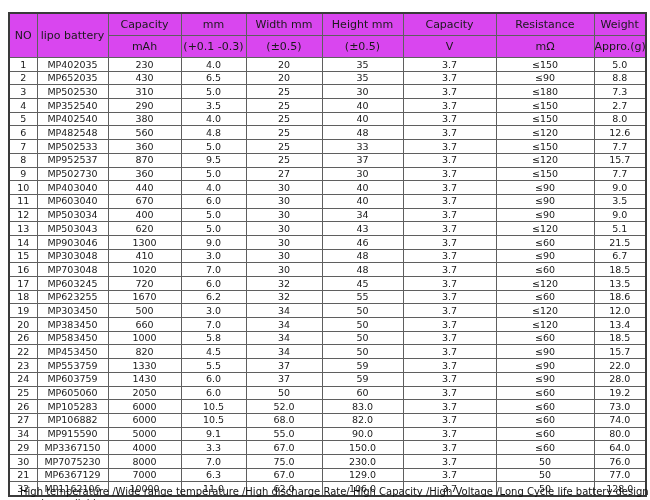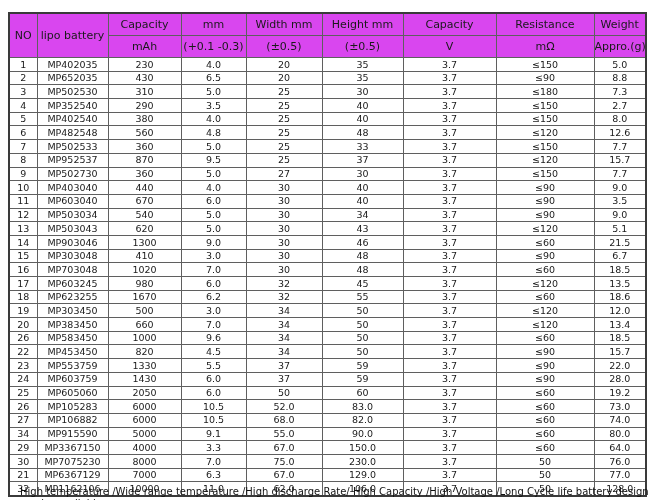--- a/index.html
+++ b/index.html
@@ -216,21 +216,21 @@
           <td>6.0</td>
           <td>30</td>
           <td>40</td>
           <td>3.7</td>
           <td>≤90</td>
           <td>3.5</td>
         </tr>
         <tr>
           <td>12</td>
           <td>MP503034</td>
-          <td>540</td>
+          <td>400</td>
           <td>5.0</td>
           <td>30</td>
           <td>34</td>
           <td>3.7</td>
           <td>≤90</td>
           <td>9.0</td>
         </tr>
         <tr>
           <td>13</td>
           <td>MP503043</td>
@@ -271,21 +271,21 @@
           <td>7.0</td>
           <td>30</td>
           <td>48</td>
           <td>3.7</td>
           <td>≤60</td>
           <td>18.5</td>
         </tr>
         <tr>
           <td>17</td>
           <td>MP603245</td>
-          <td>980</td>
+          <td>720</td>
           <td>6.0</td>
           <td>32</td>
           <td>45</td>
           <td>3.7</td>
           <td>≤120</td>
           <td>13.5</td>
         </tr>
         <tr>
           <td>18</td>
           <td>MP623255</td>
@@ -316,21 +316,21 @@
           <td>34</td>
           <td>50</td>
           <td>3.7</td>
           <td>≤120</td>
           <td>13.4</td>
         </tr>
         <tr>
           <td>26</td>
           <td>MP583450</td>
           <td>1000</td>
-          <td>9.6</td>
+          <td>5.8</td>
           <td>34</td>
           <td>50</td>
           <td>3.7</td>
           <td>≤60</td>
           <td>18.5</td>
         </tr>
         <tr>
           <td>22</td>
           <td>MP453450</td>
           <td>820</td>

